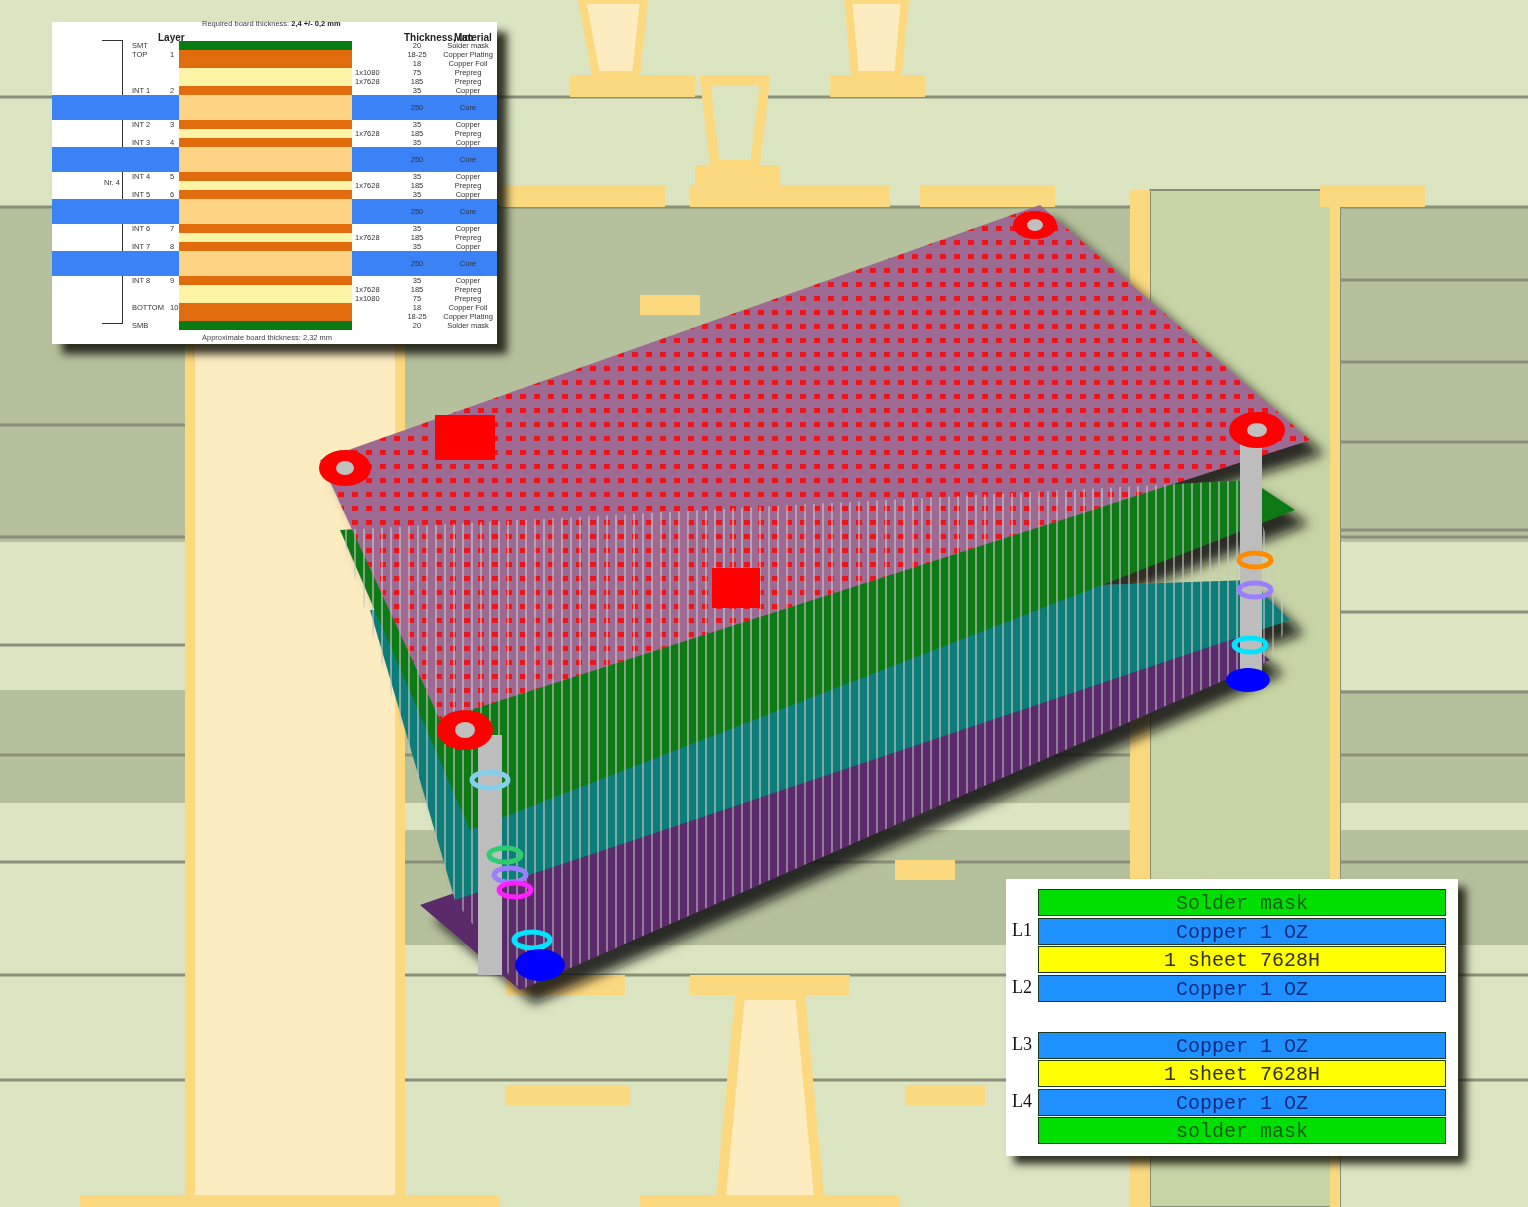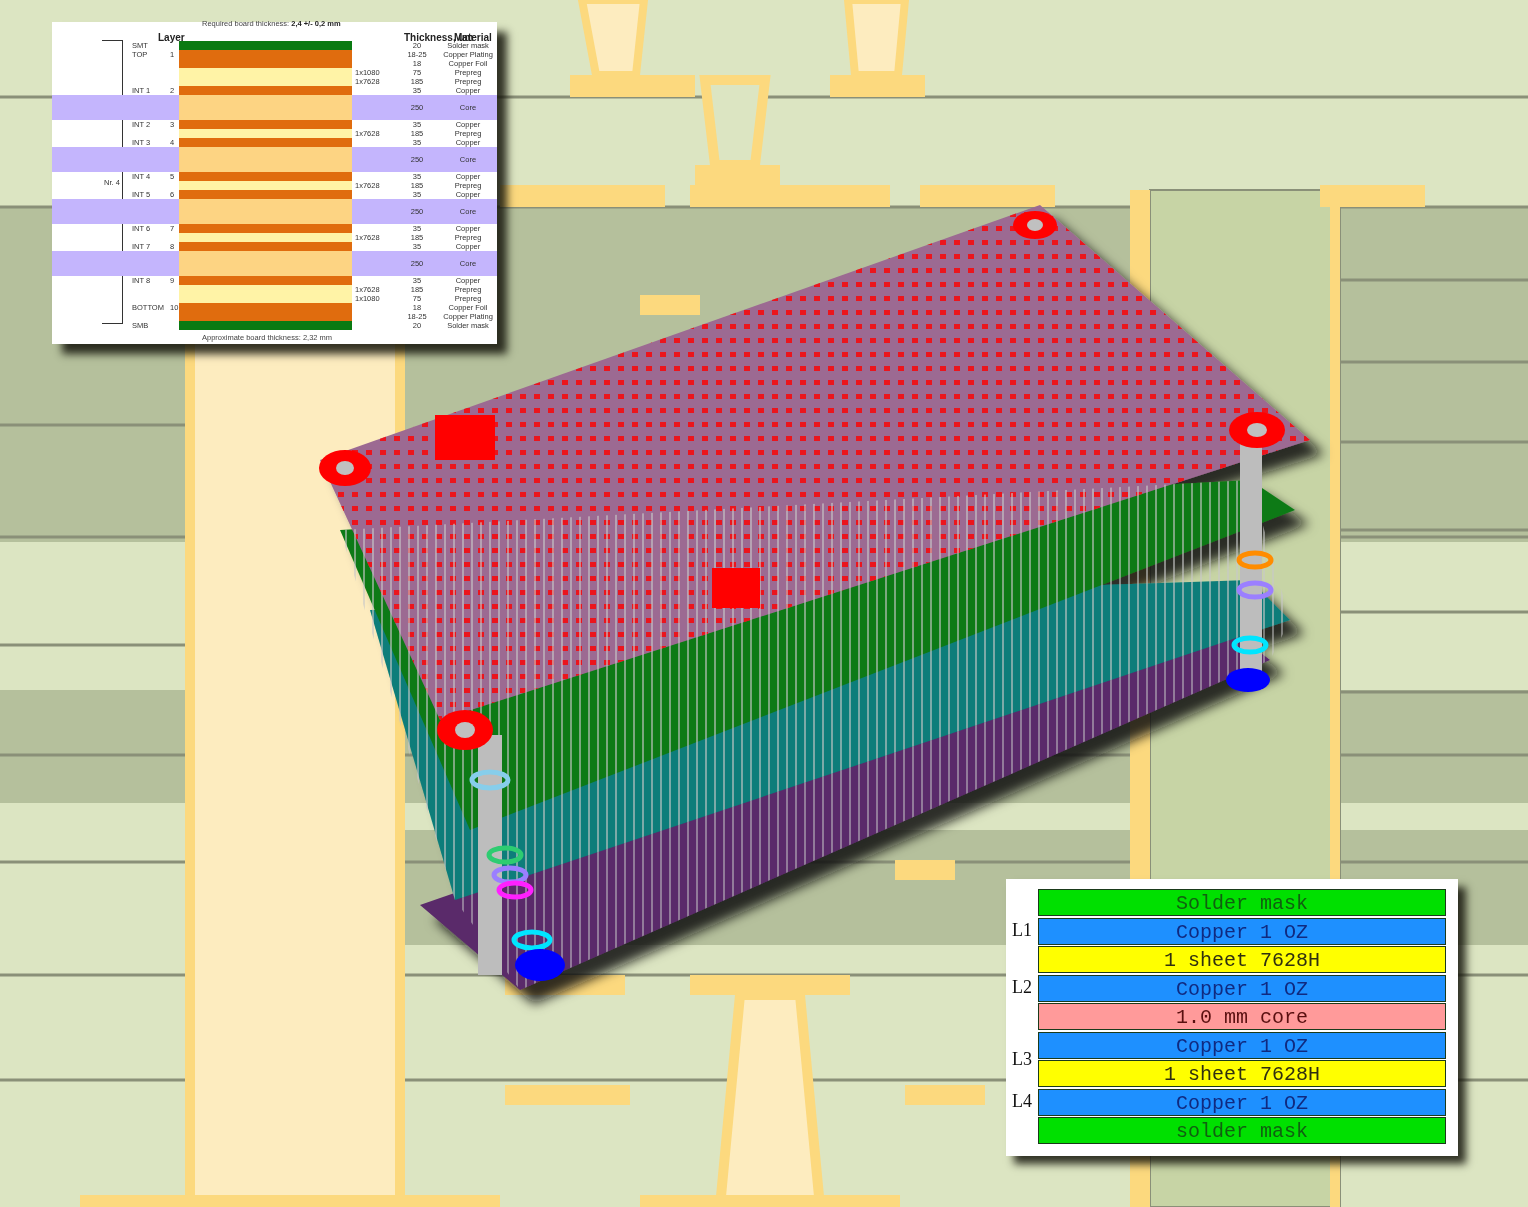--- a/index.html
+++ b/index.html
@@ -7,21 +7,21 @@
   .bg{position:absolute;inset:0;}
   .abs{position:absolute;}
   
   .stack1{position:absolute;left:52px;top:22px;width:445px;height:322px;background:#fff;box-shadow:10px 10px 8px rgba(20,20,10,.85);font-size:7.5px;color:#333;}
   .s1-title{position:absolute;left:150px;top:-3px;font-size:7.5px;color:#444;}
   .s1-title b{color:#222;}
   .s1-foot{position:absolute;left:150px;top:311px;font-size:7.5px;color:#444;}
   .hdr{position:absolute;top:10px;font-weight:bold;font-size:10px;color:#222;}
   .row{position:absolute;left:0;width:445px;}
   .row .bar{position:absolute;left:127px;width:173px;height:100%;}
-  .row.coreband{background:#c4b5fd;}
+  .row.coreband{background:#3b82f6;}
   .row .lname{position:absolute;left:80px;}
   .row .lnum{position:absolute;left:118px;}
   .row .glass{position:absolute;left:303px;}
   .row .th{position:absolute;left:350px;width:30px;text-align:center;}
   .row .mat{position:absolute;left:387px;width:58px;text-align:center;}
   .bracket{position:absolute;left:50px;top:18px;width:20px;height:282px;border:1px solid #333;border-left:none;}
   .nr{position:absolute;left:52px;top:156px;}
   
   .stack2{position:absolute;left:1006px;top:879px;width:452px;height:277px;background:#fff;box-shadow:8px 8px 8px rgba(20,20,10,.85);}
   .s2row{position:absolute;left:32px;width:408px;height:27px;border:1px solid #1a3a1a;box-sizing:border-box;text-align:center;font-family:"Liberation Mono","DejaVu Sans Mono",monospace;font-size:20px;line-height:27px;}
@@ -348,20 +348,19 @@
   <div class="s1-foot">Approximate board thickness: 2,32 mm</div>
 </div>
 
 <div class="stack2" id="s2">
     <div class="s2row" style="top: 10px; background: rgb(0, 224, 0); color: rgb(16, 96, 16);">Solder mask</div>
     <div class="s2row" style="top: 38.5px; background: rgb(30, 144, 255); color: rgb(16, 42, 128);">Copper 1 OZ</div>
     <div class="s2lab" style="top: 40.5px;">L1</div>
     <div class="s2row" style="top: 67px; background: rgb(255, 255, 0); color: rgb(48, 48, 16);">1 sheet 7628H</div>
     <div class="s2row" style="top: 95.5px; background: rgb(30, 144, 255); color: rgb(16, 42, 128);">Copper 1 OZ</div>
     <div class="s2lab" style="top: 97.5px;">L2</div>
-    <div class="s2row" style="top: 124px; background: rgb(255, 154, 154); color: rgb(90, 16, 16);">1.0 mm core</div>
     <div class="s2row" style="top: 152.5px; background: rgb(30, 144, 255); color: rgb(16, 42, 128);">Copper 1 OZ</div>
-    <div class="s2lab" style="top: 154.5px; margin-top: 15px;">L3</div>
+    <div class="s2lab" style="top: 154.5px;">L3</div>
     <div class="s2row" style="top: 181px; background: rgb(255, 255, 0); color: rgb(48, 48, 16);">1 sheet 7628H</div>
     <div class="s2row" style="top: 209.5px; background: rgb(30, 144, 255); color: rgb(16, 42, 128);">Copper 1 OZ</div>
     <div class="s2lab" style="top: 211.5px;">L4</div>
     <div class="s2row" style="top: 238px; background: rgb(0, 224, 0); color: rgb(16, 96, 16);">solder mask</div>
   </div>
 
 </body></html>

